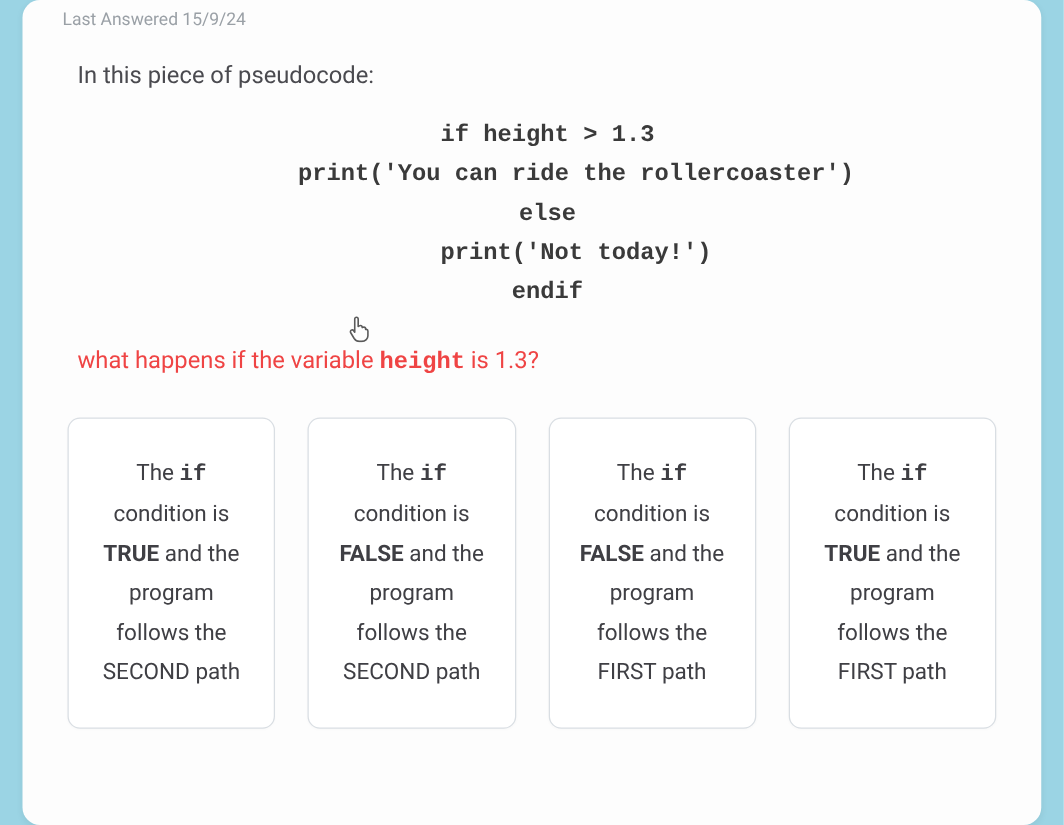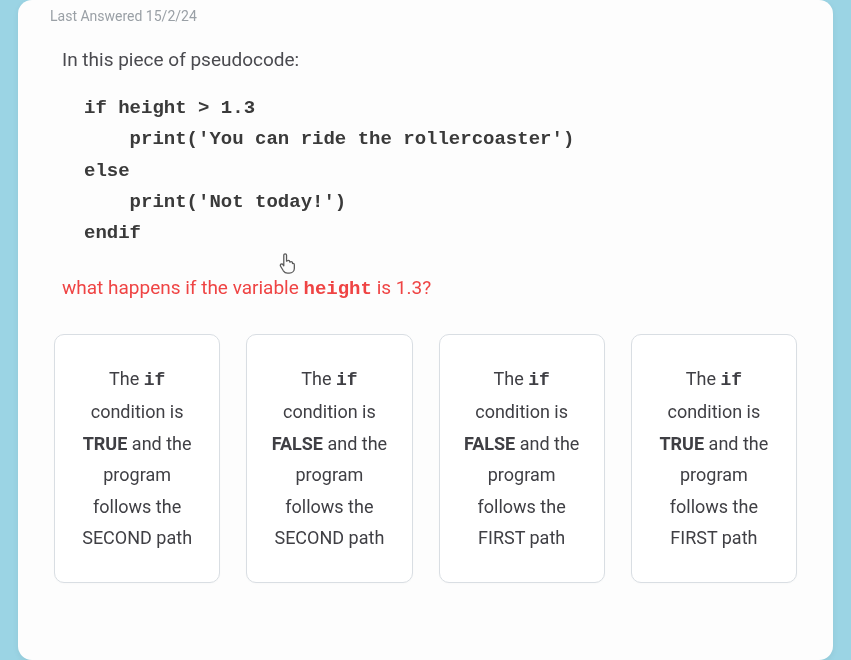--- a/index.html
+++ b/index.html
@@ -76,20 +76,21 @@
       margin-bottom: 22px;
     }
     .code-block {
       font-family: "Courier New", Courier, monospace;
       font-size: 19px;
       font-weight: 600;
       color: #3a3a3a;
       line-height: 1.65;
       white-space: pre;
       margin: 0 0 26px 22px;
+      text-align: center;
     }
     .followup {
       font-size: 19px;
       color: #ef4444;
       margin-bottom: 34px;
     }
     .mono-inline {
       font-family: "Courier New", Courier, monospace;
       font-weight: 700;
     }
@@ -123,21 +124,21 @@
       z-index: 10;
       pointer-events: none;
     }
   </style>
 </head>
 <body>
 
 <div class="card">
 
   <div class="top-row">
-    <div class="last-answered">Last Answered 15/2/24</div>
+    <div class="last-answered">Last Answered 15/9/24</div>
   </div>
 
   <div class="question-area">
     <div class="prompt-line">In this piece of pseudocode:</div>
 
     <div class="code-block"><span>if height &gt; 1.3</span>
 <span>    print('You can ride the rollercoaster')</span>
 <span>else</span>
 <span>    print('Not today!')</span>
 <span>endif</span></div>

